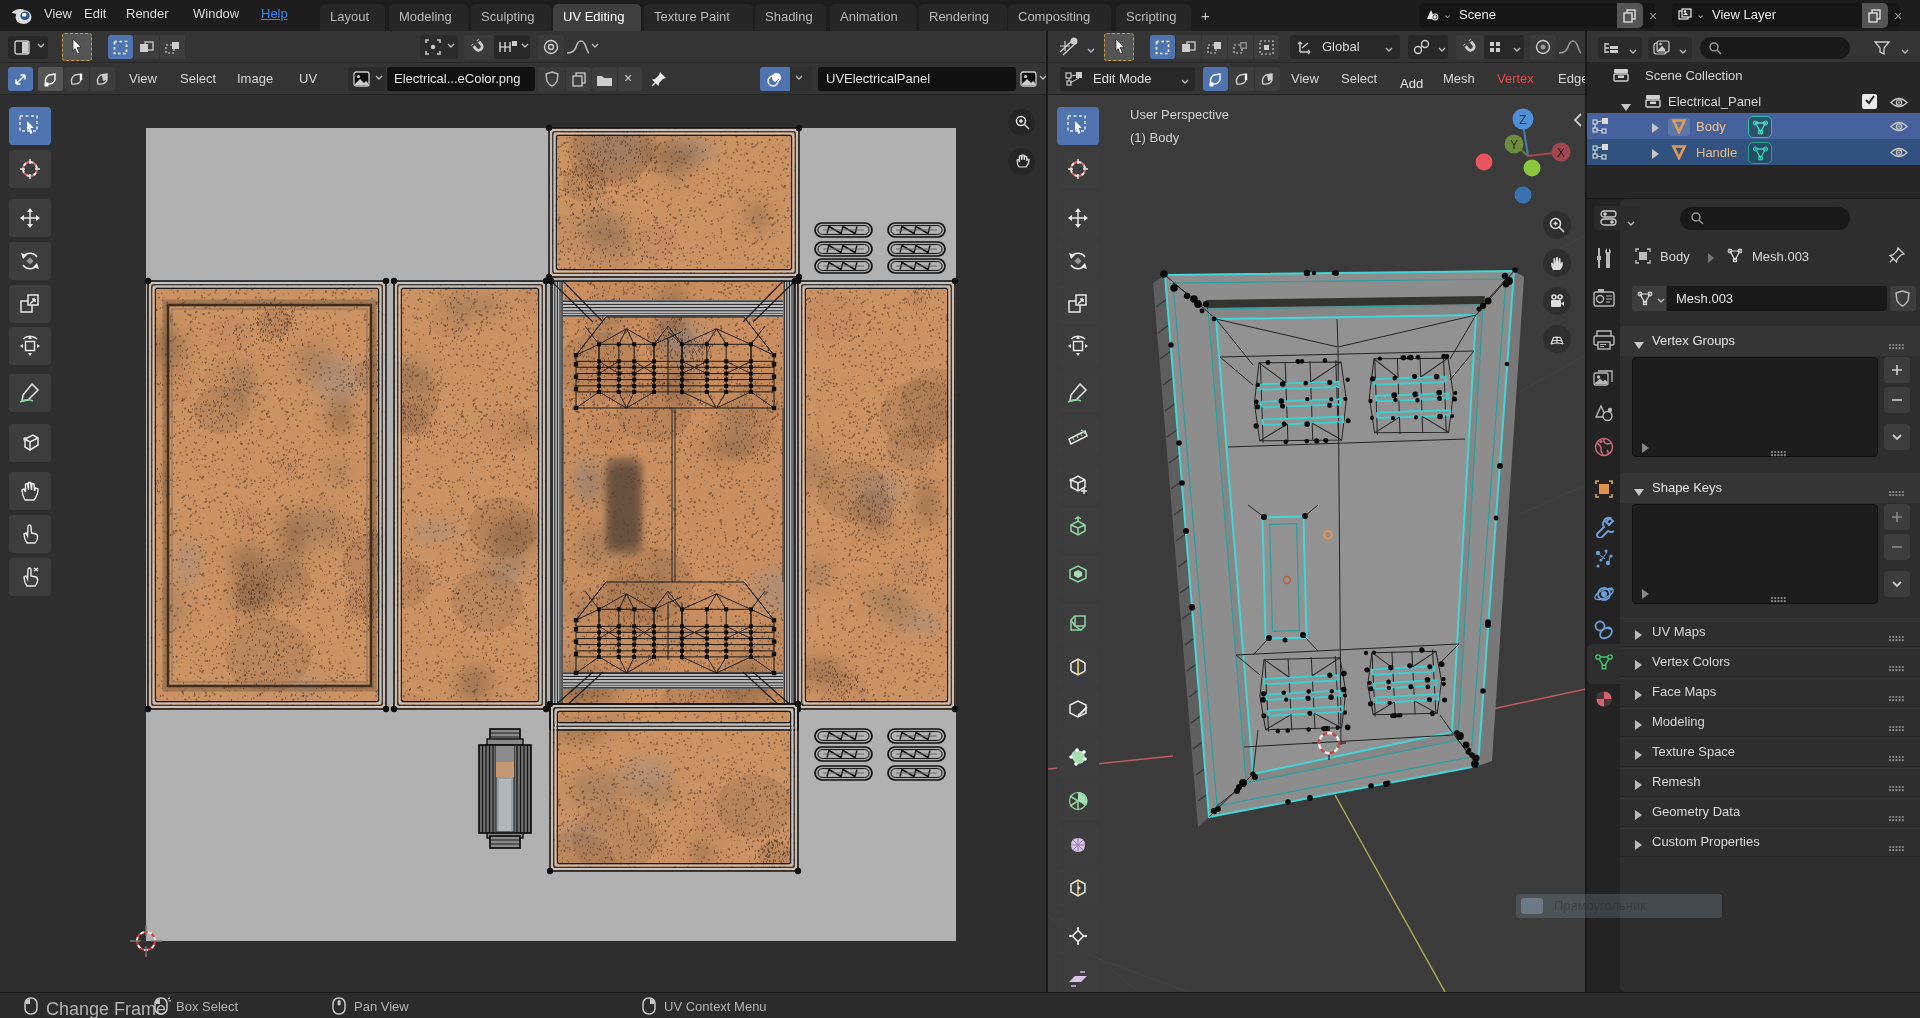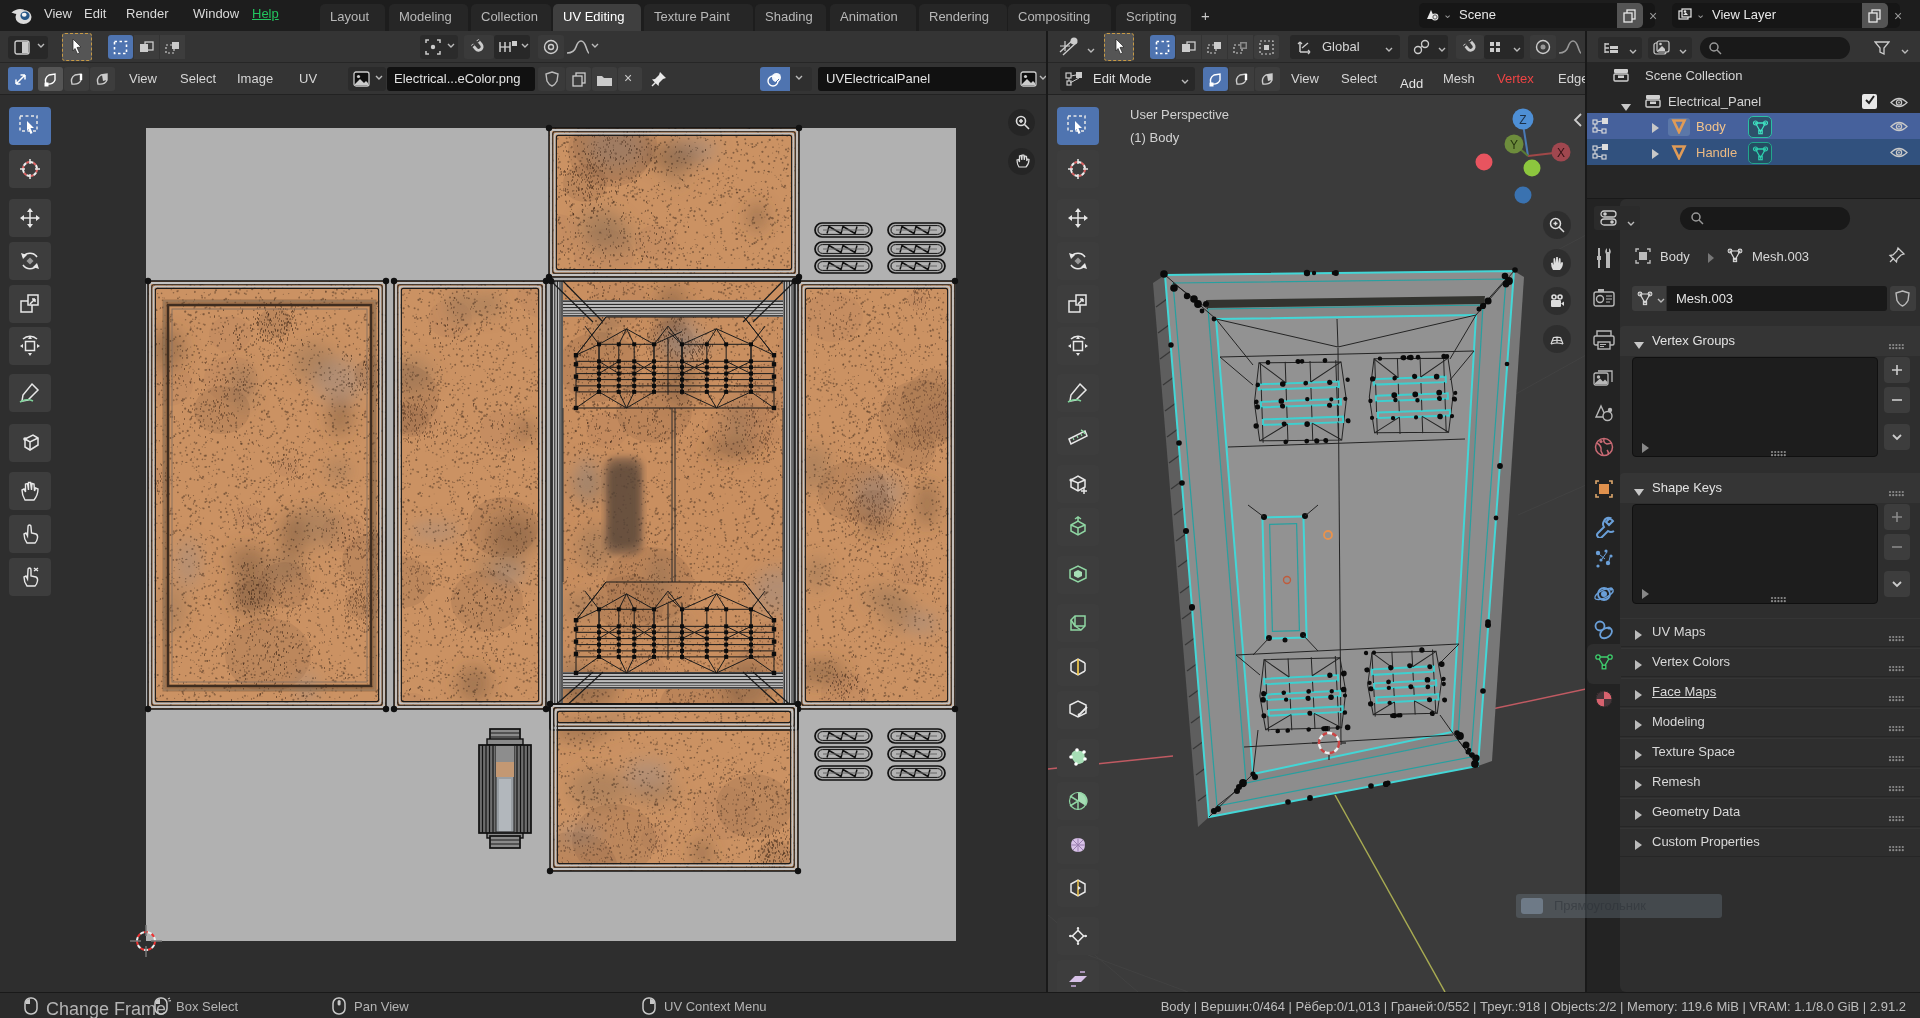--- a/index.html
+++ b/index.html
@@ -2194,21 +2194,21 @@
           <circle cx="5.2" cy="5.2" r="1.1"></circle>
           <circle cx="8.4" cy="5.2" r="1.1"></circle>
           <circle cx="11.600000000000001" cy="5.2" r="1.1"></circle>
           <circle cx="14.8" cy="5.2" r="1.1"></circle>
         </g>
       </svg></div>
     <div class="abs" style="left:1620px;top:678px;width:300px;height:29px;background:#2e2e2e;border-bottom:1px solid #262626;border-top:1px solid #353535;"></div>
     <div class="abs" style="left:1633px;top:687px;"><svg width="10" height="12" viewBox="0 0 10 12" style="">
         <path d="M2 1 L9 6 L2 11 Z" fill="#bbb"></path>
       </svg></div>
-    <div class="abs" style="left:1652px;top:684px;font-size:13px;color:#d8d8d8;text-decoration:underline;">Face Maps</div>
+    <div class="abs" style="left:1652px;top:684px;font-size:13px;color:#d8d8d8;">Face Maps</div>
     <div class="abs" style="left:1888px;top:689px;"><svg width="18" height="8" viewBox="0 0 18 8" style="">
         <g fill="#8a8a8a">
           <circle cx="2.0" cy="2.0" r="1.1"></circle>
           <circle cx="5.2" cy="2.0" r="1.1"></circle>
           <circle cx="8.4" cy="2.0" r="1.1"></circle>
           <circle cx="11.600000000000001" cy="2.0" r="1.1"></circle>
           <circle cx="14.8" cy="2.0" r="1.1"></circle>
           <circle cx="2.0" cy="5.2" r="1.1"></circle>
           <circle cx="5.2" cy="5.2" r="1.1"></circle>
           <circle cx="8.4" cy="5.2" r="1.1"></circle>
@@ -2389,27 +2389,27 @@
           <ellipse cx="12.5" cy="11" rx="8" ry="7" fill="#dcdcdc"></ellipse>
           <ellipse cx="14" cy="9.8" rx="4.6" ry="4.2" fill="#265787"></ellipse>
           <ellipse cx="13.2" cy="8.8" rx="2.4" ry="2" fill="#f4f4f4"></ellipse>
           <path d="M0.5 6.5 Q6 1.5 13 3.5 L8.5 7 Q4 8 0.5 6.5 Z" fill="#dcdcdc"></path>
           <path d="M0.5 6.5 L9 9 L9 6 Z" fill="#dcdcdc"></path>
         </svg></div>
       <div class="abs" style="left:44px;top:6px;font-size:13px;color:#dadada;">View</div>
       <div class="abs" style="left:84px;top:6px;font-size:13px;color:#dadada;">Edit</div>
       <div class="abs" style="left:126px;top:6px;font-size:13px;color:#dadada;">Render</div>
       <div class="abs" style="left:193px;top:6px;font-size:13px;color:#dadada;">Window</div>
-      <div class="abs" style="left:252px;top:6px;font-size:13px;color:#22c55e;text-decoration:underline;">Help</div>
+      <div class="abs" style="left:261px;top:6px;font-size:13px;color:#3b82f6;text-decoration:underline;">Help</div>
       <div class="abs" style="left:320px;top:4px;width:65px;height:27px;background:#262626;border-radius:5px 5px 0 0;"></div>
       <div class="abs" style="left:330px;top:9px;font-size:13px;color:#b8b8b8;">Layout</div>
       <div class="abs" style="left:389px;top:4px;width:79px;height:27px;background:#262626;border-radius:5px 5px 0 0;"></div>
       <div class="abs" style="left:399px;top:9px;font-size:13px;color:#b8b8b8;">Modeling</div>
       <div class="abs" style="left:471px;top:4px;width:80px;height:27px;background:#262626;border-radius:5px 5px 0 0;"></div>
-      <div class="abs" style="left:481px;top:9px;font-size:13px;color:#b8b8b8;">Collection</div>
+      <div class="abs" style="left:481px;top:9px;font-size:13px;color:#b8b8b8;">Sculpting</div>
       <div class="abs" style="left:553px;top:4px;width:88px;height:27px;background:#3f3f3f;border-radius:5px 5px 0 0;"></div>
       <div class="abs" style="left:563px;top:9px;font-size:13px;color:#ffffff;">UV Editing</div>
       <div class="abs" style="left:644px;top:4px;width:109px;height:27px;background:#262626;border-radius:5px 5px 0 0;"></div>
       <div class="abs" style="left:654px;top:9px;font-size:13px;color:#b8b8b8;">Texture Paint</div>
       <div class="abs" style="left:755px;top:4px;width:71px;height:27px;background:#262626;border-radius:5px 5px 0 0;"></div>
       <div class="abs" style="left:765px;top:9px;font-size:13px;color:#b8b8b8;">Shading</div>
       <div class="abs" style="left:830px;top:4px;width:86px;height:27px;background:#262626;border-radius:5px 5px 0 0;"></div>
       <div class="abs" style="left:840px;top:9px;font-size:13px;color:#b8b8b8;">Animation</div>
       <div class="abs" style="left:919px;top:4px;width:88px;height:27px;background:#262626;border-radius:5px 5px 0 0;"></div>
       <div class="abs" style="left:929px;top:9px;font-size:13px;color:#b8b8b8;">Rendering</div>
@@ -2463,18 +2463,17 @@
       <div class="abs" style="left:330px;top:4px;"><svg width="20" height="18" viewBox="0 0 20 18" style="">
           <rect x="3" y="1" width="12" height="16" rx="5.5" fill="none" stroke="#c8c8c8" stroke-width="1.5"></rect>
           <rect x="7.6" y="3" width="3" height="5.5" rx="1.5" fill="#c8c8c8"></rect>
         </svg></div>
       <div class="abs" style="left:354px;top:6px;font-size:13px;color:#b4b4b4;">Pan View</div>
       <div class="abs" style="left:640px;top:4px;"><svg width="20" height="18" viewBox="0 0 20 18" style="">
           <rect x="3" y="1" width="12" height="16" rx="5.5" fill="none" stroke="#c8c8c8" stroke-width="1.5"></rect>
           <path d="M14.2 7 L14.2 6 Q14.2 2 10 1.9 L10 7 Z" fill="#c8c8c8"></path>
         </svg></div>
       <div class="abs" style="left:664px;top:6px;font-size:13px;color:#b4b4b4;">UV Context Menu</div>
-      <div class="abs" style="right:14px;top:6px;font-size:13px;color:#bdbdbd;">Body | Вершин:0/464 | Рёбер:0/1,013 | Граней:0/552 | Треуг.:918 | Objects:2/2 | Memory: 119.6 MiB | VRAM: 1.1/8.0 GiB | 2.91.2</div>
     </div>
     <div class="abs" style="left:1516px;top:894px;width:206px;height:24px;background:rgba(120,135,150,0.30);border-radius:3px;z-index:50;">
       <div class="abs" style="left:5px;top:4px;width:22px;height:16px;background:rgba(150,170,195,0.45);border-radius:3px;"></div>
       <div class="abs" style="left:38px;top:4px;font-size:13px;color:rgba(40,45,52,0.45);">Прямоугольник</div>
     </div>
   </div>
 </body></html>

